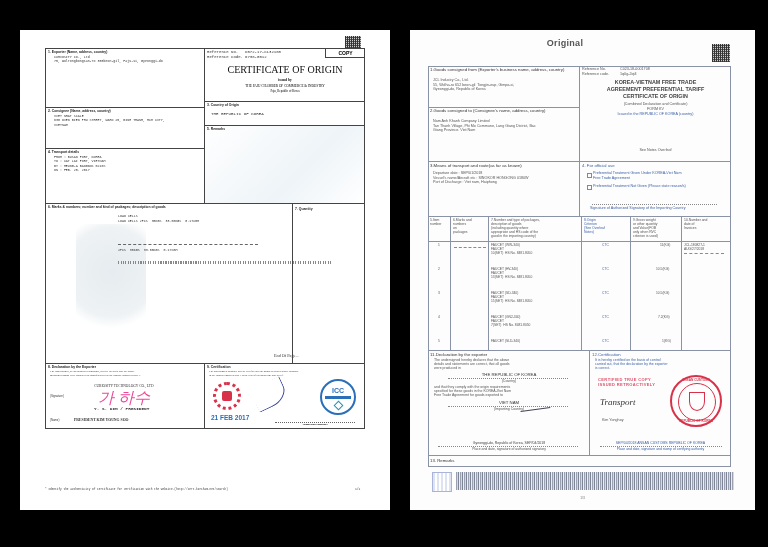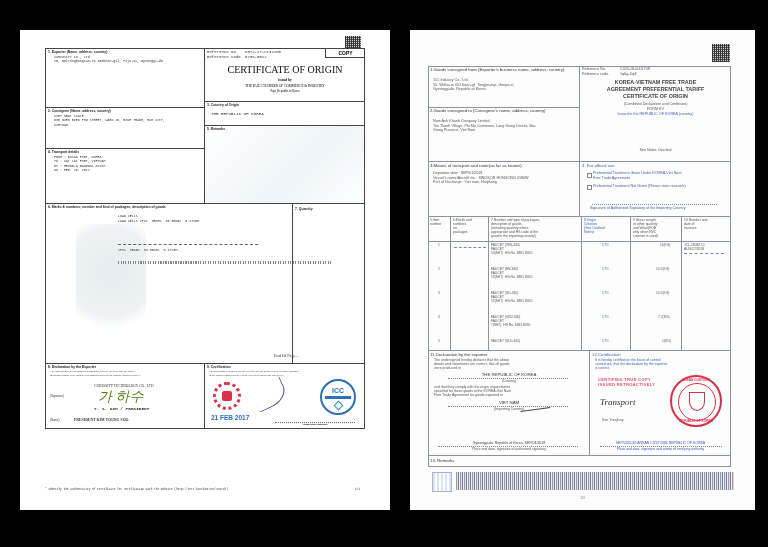--- a/index.html
+++ b/index.html
@@ -83,21 +83,21 @@
     <div class="abs" style="left:246px;top:0;height:159px;border-left:1px solid #444;"></div>
     <div class="lbl" style="left:249px;top:3px;">7. Quantity</div>
   </div>
 
   <div class="box" style="left:25px;top:333px;width:160px;height:66px;">
     <div class="lbl" style="left:2px;top:1px;">8. Declaration by the Exporter</div>
     <div class="txt serif" style="left:4px;top:6px;font-size:2.8px;line-height:3.6px;">The undersigned, as an authorized signatory, hereby declares that the above
 mentioned goods were produced or manufactured in the country shown in Box 3.</div>
     <div class="txt serif" style="left:48px;top:20px;font-size:3.6px;">CURIOSITY TECHNOLOGY CO., LTD</div>
     <div class="txt" style="left:4px;top:30px;font-size:2.8px;">(Signature)</div>
-    <div class="abs serif" style="left:52px;top:24px;font-size:14px;color:#4d7c0f;font-style:italic;">가 하수</div>
+    <div class="abs serif" style="left:52px;top:24px;font-size:16px;color:#ec4899;font-style:italic;">가 하수</div>
     <div class="txt mono" style="left:48px;top:43px;font-size:4.4px;font-weight:bold;">Y. S. KIM / PRESIDENT</div>
     <div class="txt" style="left:4px;top:54px;font-size:2.8px;">(Name)</div>
     <div class="txt serif" style="left:28px;top:54px;font-size:3.8px;font-weight:bold;">PRESIDENT KIM YOUNG SOO</div>
   </div>
 
   <div class="box" style="left:184px;top:333px;width:161px;height:66px;">
     <div class="lbl" style="left:2px;top:1px;">9. Certification</div>
     <div class="txt serif" style="left:4px;top:6px;font-size:2.7px;line-height:3.6px;">The undersigned authority hereby certifies that the goods described above originate
 in the country shown in box 3 to the best of its knowledge and belief.</div>
     <div class="stamp" style="left:8px;top:18px;width:28px;height:28px;border:3px dotted #d8324a;">
@@ -112,20 +112,21 @@
     <div class="abs" style="left:6px;top:50px;font-size:6.5px;color:#2a6fb8;font-weight:bold;">21 FEB 2017</div>
     <div class="abs" style="left:70px;top:58px;width:80px;border-top:1px dotted #666;"></div>
     <div class="abs serif" style="left:70px;top:59px;width:80px;text-align:center;font-size:2.8px;font-weight:bold;">Authorized Signatory</div>
   </div>
 
   <div class="txt mono" style="left:25px;top:458px;font-size:2.8px;">* Identify the authenticity of certificate for verification with the website.(http://cert.korcham.net/search)</div>
   <div class="txt mono" style="left:335px;top:458px;font-size:3px;">1/1</div>
 </div>
 
 <div id="right" class="page">
+  <div class="abs" style="left:0;top:8px;width:310px;text-align:center;font-size:9px;font-weight:bold;color:#555;letter-spacing:0.3px;">Original</div>
   <div class="qr" style="left:302px;top:14px;width:18px;height:18px;"></div>
 
   <div class="rbox" style="left:18px;top:36px;width:303px;height:401px;"></div>
 
   <div class="abs" style="left:18px;top:36px;width:152px;height:42px;border-right:1px solid #8a92a8;border-bottom:1px solid #8a92a8;box-sizing:border-box;">
     <div class="rl" style="left:2px;top:1px;width:140px;white-space:normal;">1.Goods consigned from (Exporter's business name, address, country)</div>
     <div class="rt" style="left:5px;top:12px;">JCL Industry Co., Ltd.
 55, Wolha-ro 652 beon-gil  Tongjin-eup, Gimpo-si,
 Gyeonggi-do, Republic of Korea</div>
   </div>

